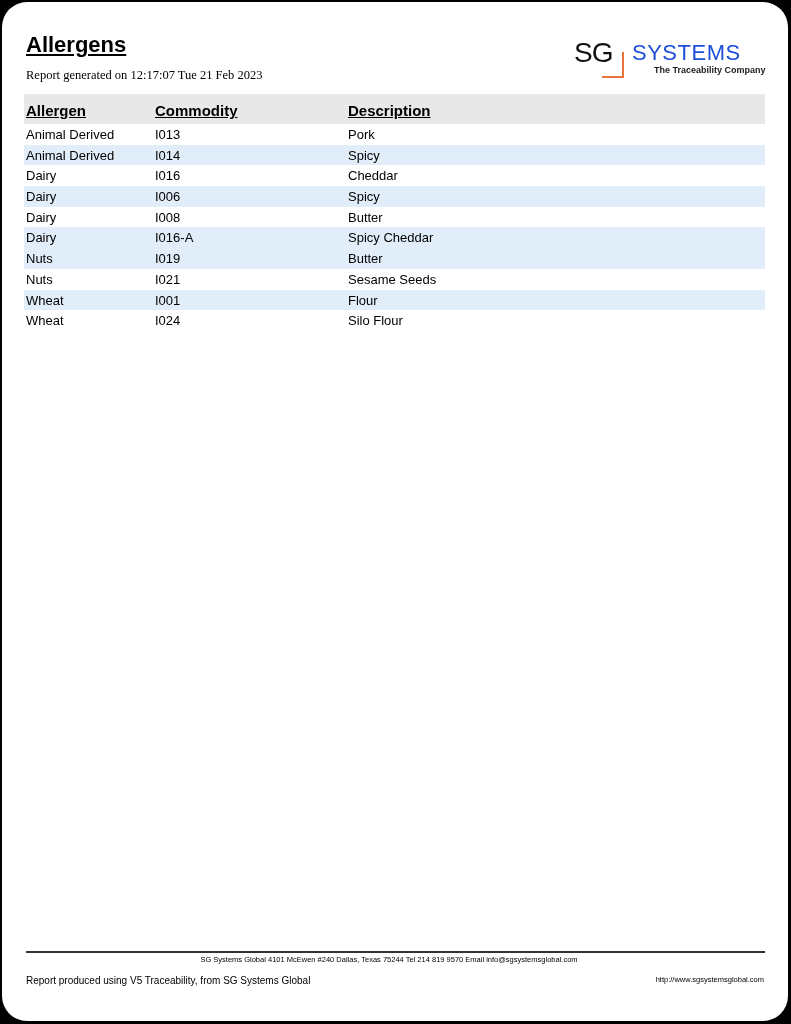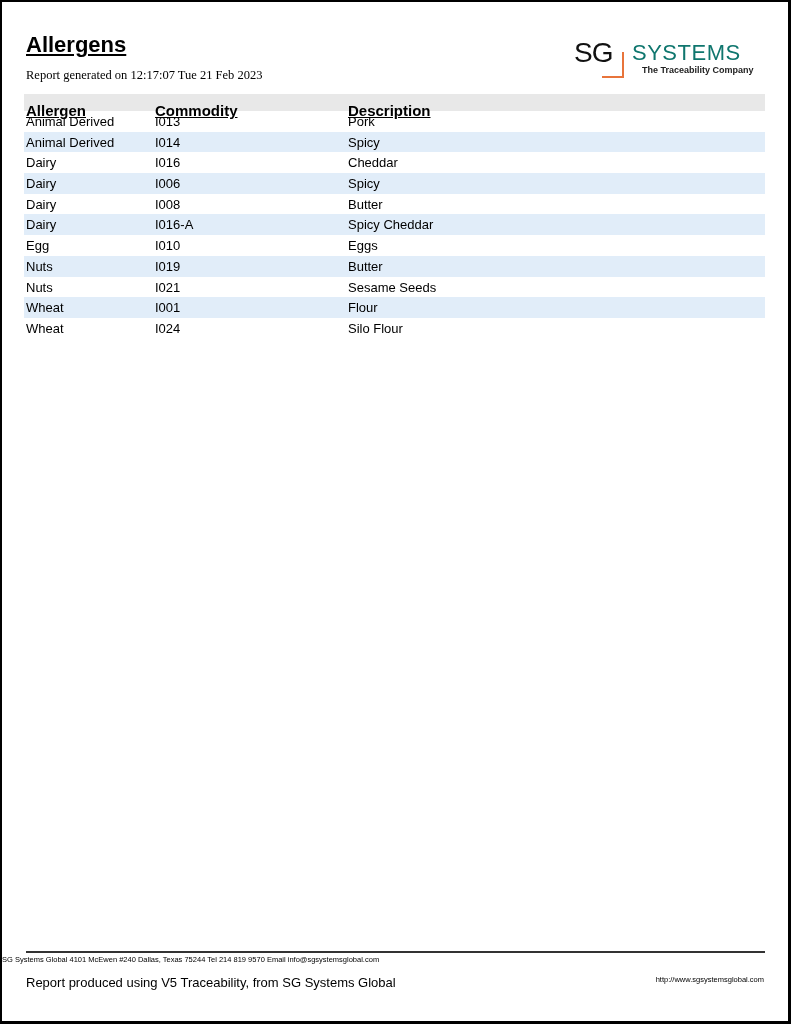--- a/index.html
+++ b/index.html
@@ -1,34 +1,34 @@
 <!DOCTYPE html>
 <html><head>
 <meta charset="utf-8">
 <style>
   html, body { margin:0; padding:0; }
   body { width:791px; height:1024px; background:#000; font-family:"Liberation Sans", sans-serif; }
-  .page { position:absolute; left:2px; top:2px; width:786px; height:1019px; background:#fff; overflow:hidden; }
+  .page { position:absolute; left:2px; top:2px; width:786px; height:1019px; background:#fff; overflow:hidden;border-radius:25px; }
   .title { position:absolute; left:24px; top:30px; font-size:22px; font-weight:bold; text-decoration:underline; color:#000; }
   .generated { position:absolute; left:24px; top:66px; font-size:12.5px; color:#000;font-family:Liberation Serif, serif; }
   .logo { position:absolute; left:572px; top:36px; width:200px; height:46px; }
   .logo .sg { position:absolute; left:0; top:0; font-size:28px; font-weight:normal; letter-spacing:-1px; color:#111; line-height:30px; }
   .logo .bracket { position:absolute; left:28px; top:14px; width:20px; height:24px; border-right:2px solid #e8743b; border-bottom:2px solid #e8743b; }
-  .logo .systems { position:absolute; left:58px; top:2px; font-size:22px; color:#0f766e; letter-spacing:0.5px; line-height:26px; }
-  .logo .tagline { position:absolute; left:68px; top:27px; font-size:9px; font-weight:bold; color:#222; }
+  .logo .systems { position:absolute; left:58px; top:2px; font-size:22px; color:#1d4ed8; letter-spacing:0.5px; line-height:26px; }
+  .logo .tagline { position:absolute; left:80px; top:27px; font-size:9px; font-weight:bold; color:#222; }
   .table { position:absolute; left:22px; top:92px; width:741px; }
-  .thead { height:17px; background:#e8e8e8; position:relative; }
+  .thead { height:30px; background:#e8e8e8; position:relative; }
   .th { position:absolute; top:8px; font-size:15px; font-weight:bold; text-decoration:underline; color:#000; }
   .row { height:20.7px; position:relative; font-size:13px; color:#000; }
   .row.alt { background:#e1edf9; }
   .cell { position:absolute; top:3px; }
   .c1 { left:2px; } .c2 { left:131px; } .c3 { left:324px; }
   .footer-line { position:absolute; left:24px; top:949px; width:739px; height:1.5px; background:#333; }
-  .footer-addr { position:absolute; left:0; width:774px; top:953px; font-size:7.5px; color:#000; }
-  .footer-left { position:absolute; left:24px; top:973px; font-size:13px; color:#000; }
+  .footer-addr { position:absolute; left:0; width:774px; top:953px; text-align:center; font-size:7.5px; color:#000; }
+  .footer-left { position:absolute; left:24px; top:973px; font-size:10px; color:#000; }
   .footer-page { position:absolute; left:352px; top:1024px; font-size:11px; color:#000;text-align:center; }
   .footer-right { position:absolute; right:24px; top:973px; font-size:7.5px; color:#000;padding-left:8px; }
 </style>
 </head>
 <body>
 
 <div class="page">
   <div class="title">Allergens</div>
   <div class="generated">Report generated on 12:17:07 Tue 21 Feb 2023</div>
 
@@ -69,25 +69,20 @@
         <div class="row">
           <span class="cell c1">Dairy</span>
           <span class="cell c2">I008</span>
           <span class="cell c3">Butter</span>
         </div>
         <div class="row alt">
           <span class="cell c1">Dairy</span>
           <span class="cell c2">I016-A</span>
           <span class="cell c3">Spicy Cheddar</span>
         </div>
-        <div class="row">
-          <span class="cell c1">Egg</span>
-          <span class="cell c2">I010</span>
-          <span class="cell c3">Eggs</span>
-        </div>
         <div class="row alt">
           <span class="cell c1">Nuts</span>
           <span class="cell c2">I019</span>
           <span class="cell c3">Butter</span>
         </div>
         <div class="row">
           <span class="cell c1">Nuts</span>
           <span class="cell c2">I021</span>
           <span class="cell c3">Sesame Seeds</span>
         </div>

